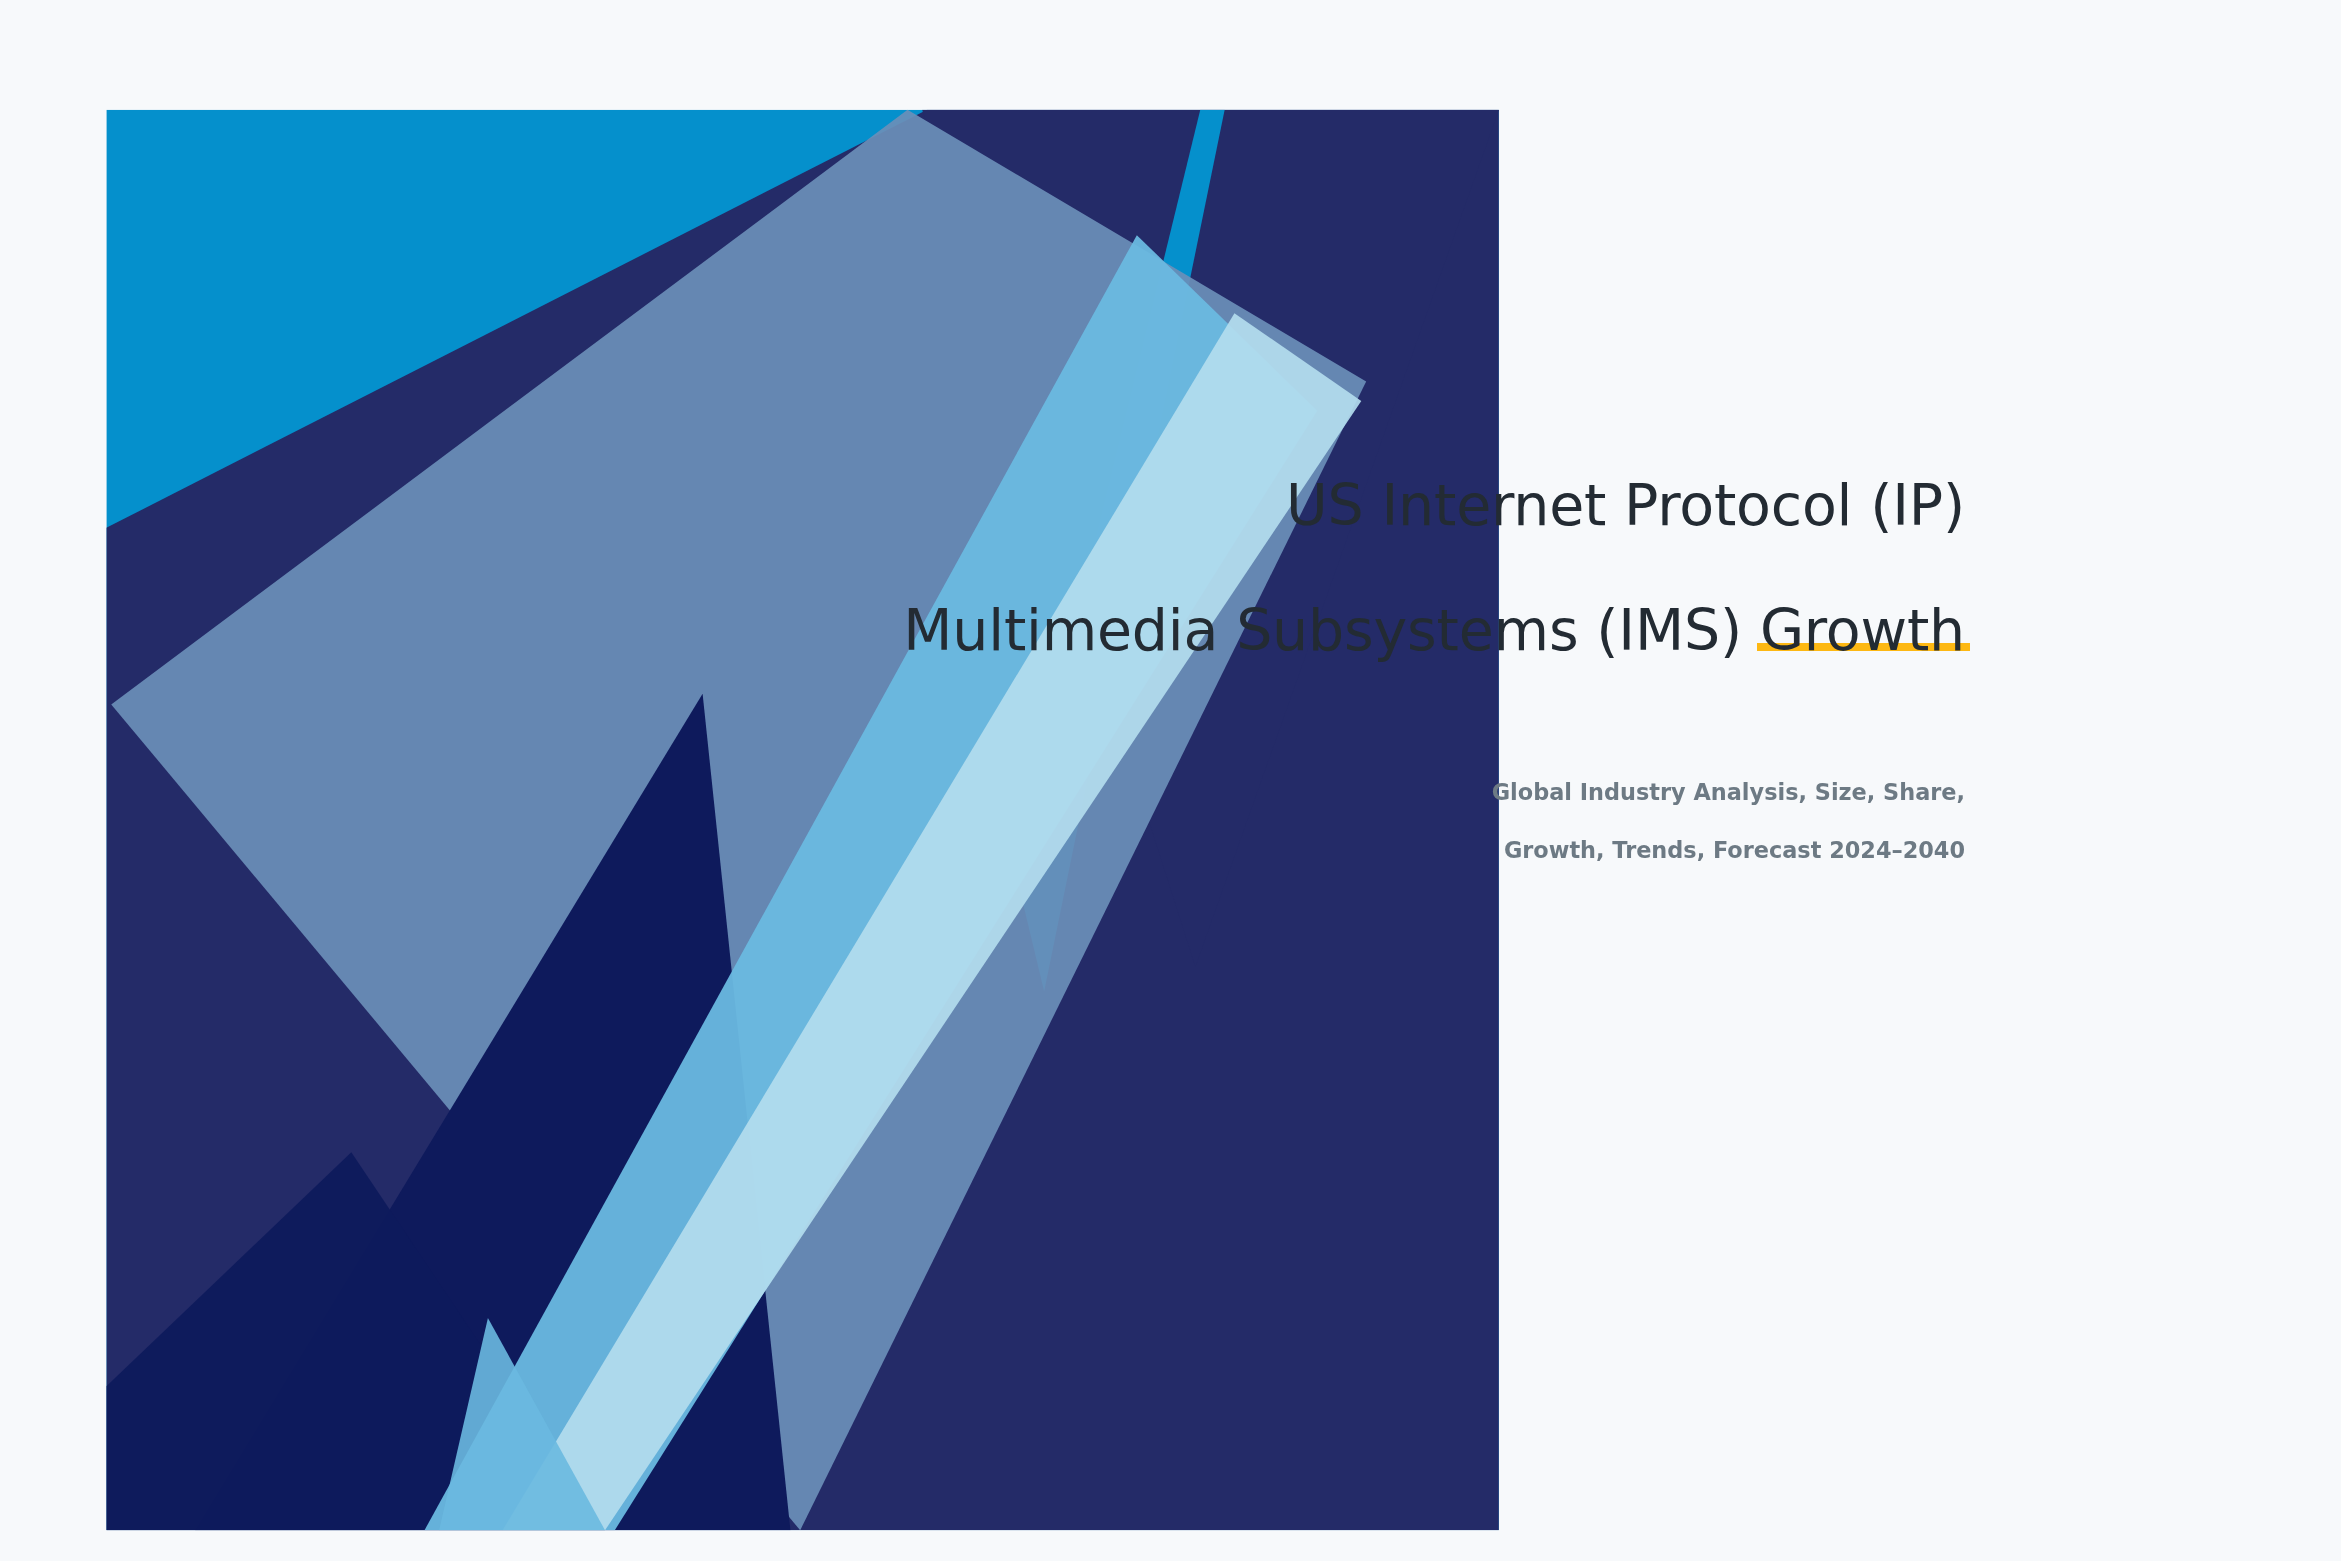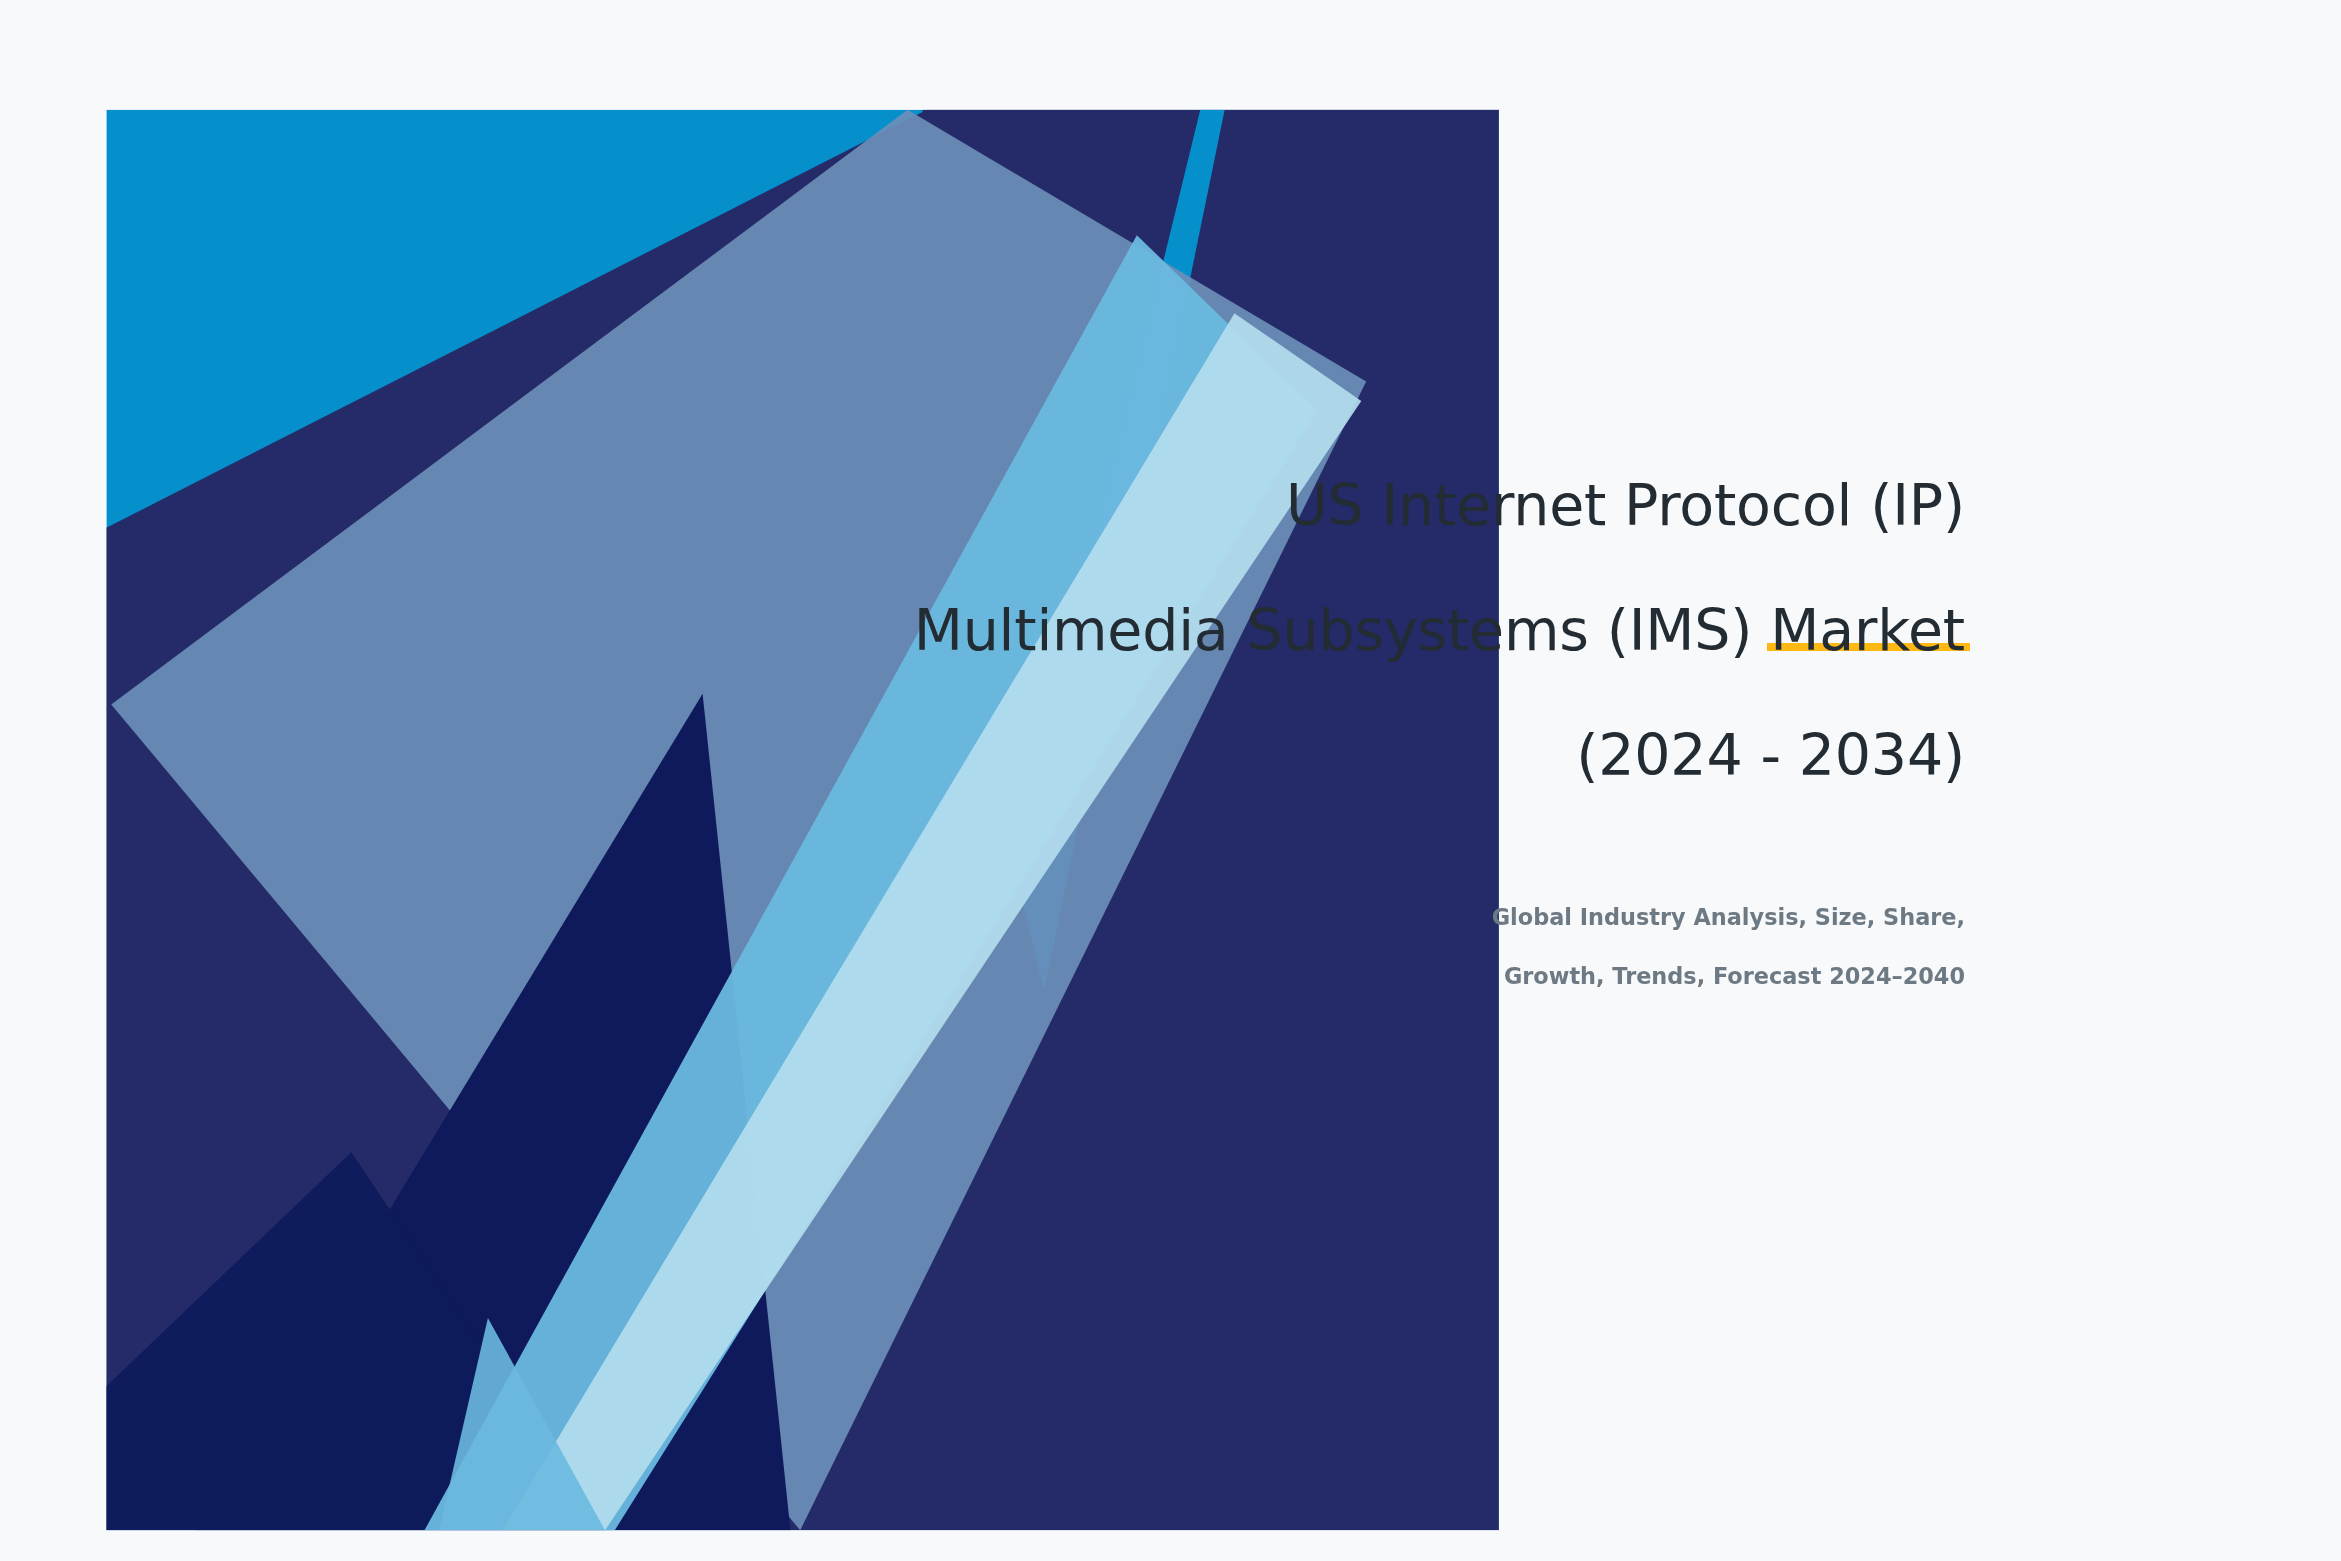--- a/index.html
+++ b/index.html
@@ -115,22 +115,21 @@
       <polygon points="2530,560 2790,740 1240,3055 1030,3055" fill="#b3dcee" fill-opacity="0.92"></polygon>
 
       <polygon points="1000,2620 1240,3055 900,3055" fill="#6ab9e0" fill-opacity="0.9"></polygon>
     </g>
   </svg>
 
   <div id="title-block">
 
     <h1 id="title">
       <span class="title-line">US Internet Protocol (IP)</span>
-      <span class="title-line"><span>Multimedia Subsystems (IMS) </span><span class="hl-wrap"><span class="hl-bar"></span><span class="hl-text">Market</span></span></span>
-      <span class="title-line">(2024 - 2034)</span>
+      <span class="title-line"><span>Multimedia Subsystems (IMS) </span><span class="hl-wrap"><span class="hl-bar"></span><span class="hl-text">Growth</span></span></span>
     </h1>
 
     <p id="subtitle">
       <span>Global Industry Analysis, Size, Share,</span><br>
       <span>Growth, Trends, Forecast 2024–2040</span>
     </p>
 
   </div>
 
 </div>

